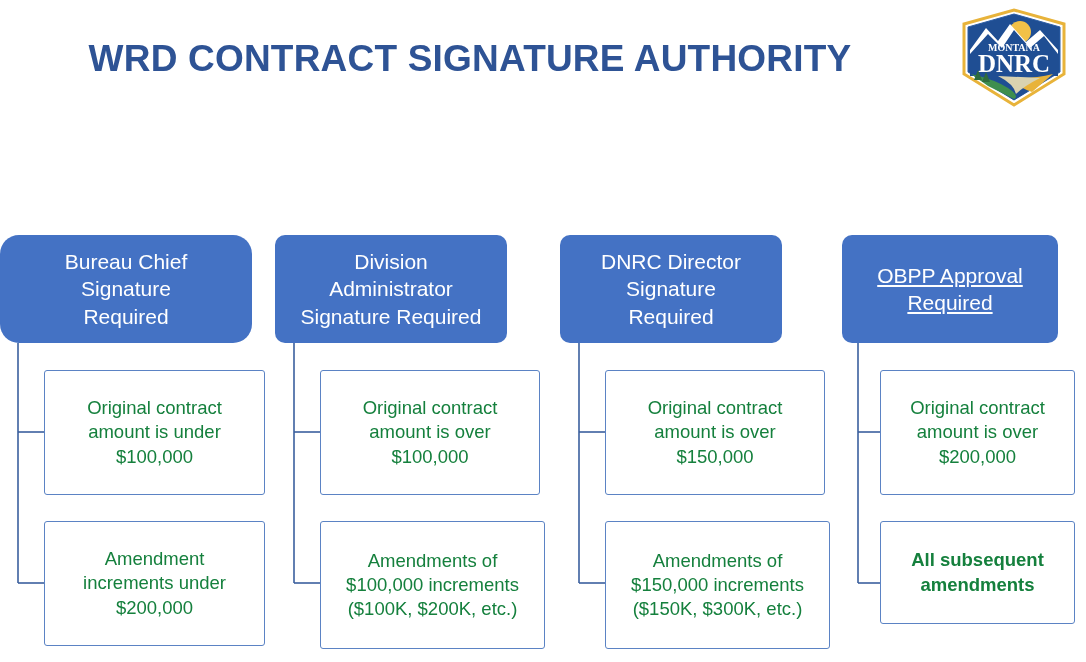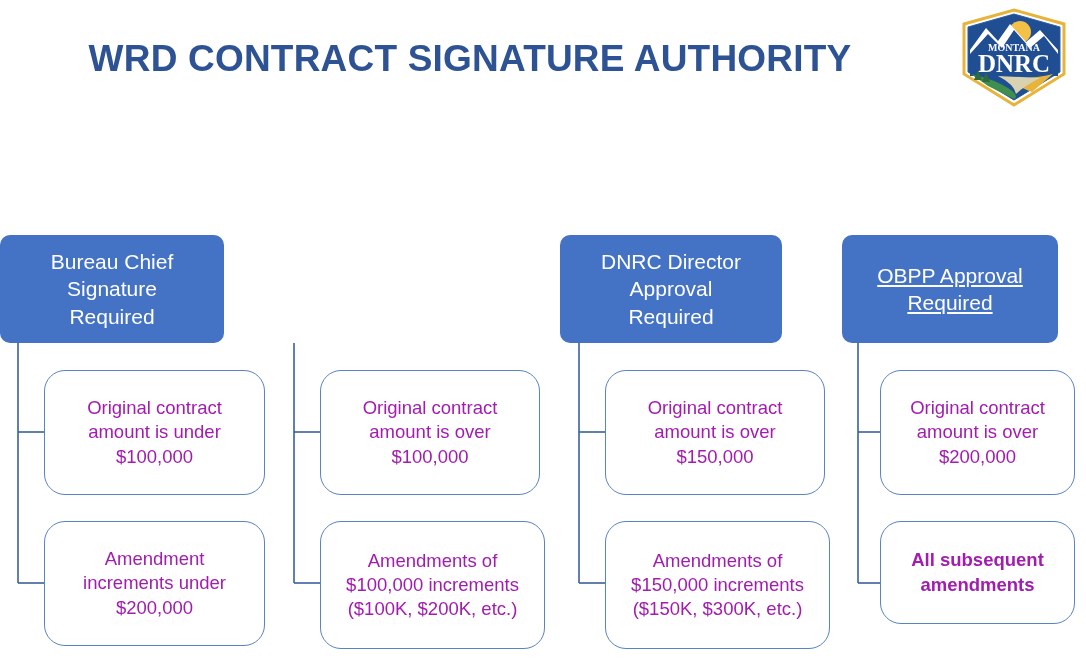--- a/index.html
+++ b/index.html
@@ -75,22 +75,22 @@
     font-size: 21px;
     line-height: 1.30;
     padding: 4px 6px;
     box-sizing: border-box;
   }
 
   .leaf-box {
     position: absolute;
     background: #ffffff;
     border: 1.3px solid #5B83C4;
-    border-radius: 21px;
-    color: #a21caf;
+    border-radius: 3px;
+    color: #15803d;
     display: flex;
     align-items: center;
     justify-content: center;
     text-align: center;
     font-size: 18.5px;
     line-height: 1.30;
     padding: 4px 8px;
     box-sizing: border-box;
   }
 
@@ -143,54 +143,59 @@
       <path d="M579 432 L605 432"></path>
       <path d="M579 583 L605 583"></path>
 
       <path d="M858 343 L858 583"></path>
       <path d="M858 432 L880 432"></path>
       <path d="M858 583 L880 583"></path>
     </g>
   </svg>
 
   <div class="column" style="left:0; width:270px;">
-    <div class="header-box" style="left:0px; top:235px; width:224px; height:108px;">
+    <div class="header-box" style="left:0px; top:235px; width:252px; height:108px;border-radius:19px;">
       <span class="box-text">Bureau Chief
 Signature
 Required</span>
     </div>
     <div class="leaf-box" style="left:44px; top:370px; width:221px; height:125px;">
       <span class="box-text">Original contract
 amount is under
 $100,000</span>
     </div>
     <div class="leaf-box" style="left:44px; top:521px; width:221px; height:125px;">
       <span class="box-text">Amendment
 increments under
 $200,000</span>
     </div>
   </div>
 
   <div class="column" style="left:0; width:560px;">
+    <div class="header-box" style="left:275px; top:235px; width:232px; height:108px;">
+      <span class="box-text">Division
+Administrator
+Signature Required</span>
+    </div>
     <div class="leaf-box" style="left:320px; top:370px; width:220px; height:125px;">
       <span class="box-text">Original contract
 amount is over
 $100,000</span>
     </div>
     <div class="leaf-box" style="left:320px; top:521px; width:225px; height:128px;">
       <span class="box-text">Amendments of
 $100,000 increments
 ($100K, $200K, etc.)</span>
     </div>
   </div>
 
   <div class="column" style="left:0; width:840px;">
     <div class="header-box" style="left:560px; top:235px; width:222px; height:108px;">
       <span class="box-text">DNRC Director
-Approval
+Signature
 Required</span>
     </div>
     <div class="leaf-box" style="left:605px; top:370px; width:220px; height:125px;">
       <span class="box-text">Original contract
 amount is over
 $150,000</span>
     </div>
     <div class="leaf-box" style="left:605px; top:521px; width:225px; height:128px;">
       <span class="box-text">Amendments of
 $150,000 increments

